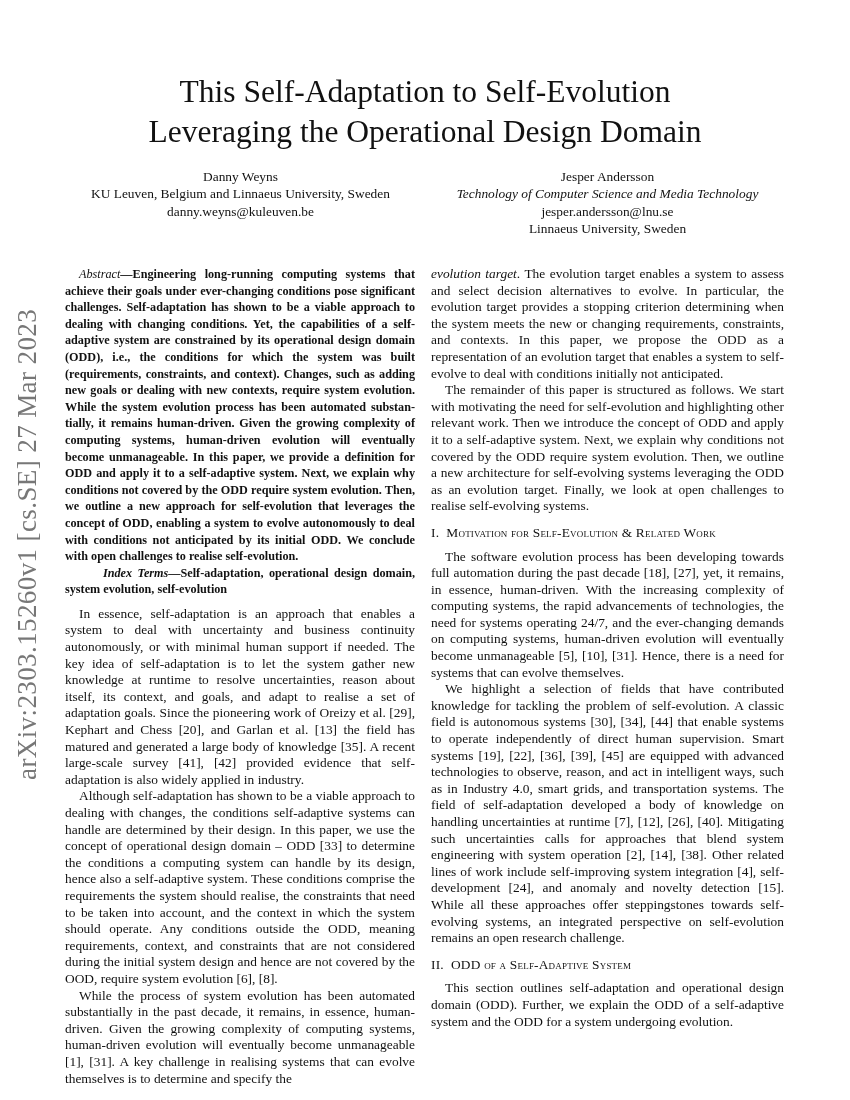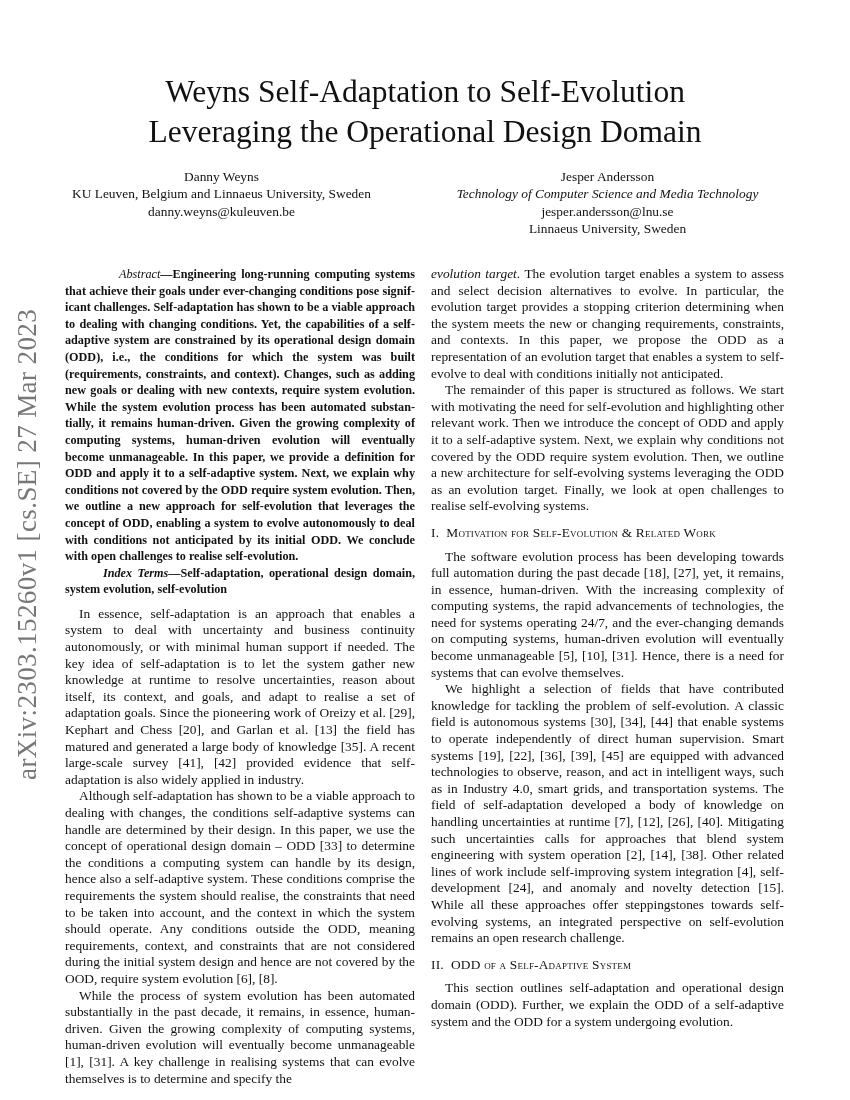--- a/index.html
+++ b/index.html
@@ -3,46 +3,46 @@
 <meta charset="utf-8">
 <style>
   html, body { margin:0; padding:0; background:#ffffff; }
   body { width:850px; height:1100px; position:relative; overflow:hidden;
          font-family:"Liberation Serif", "DejaVu Serif", serif; color:#111; }
   .title { position:absolute; left:0; width:850px; top:72px; text-align:center;
            font-size:31.5px; line-height:40px; color:#111; }
   .authors { position:absolute; top:168px; left:0; width:850px; }
   .author { position:absolute; text-align:center; font-size:13.4px; line-height:17.3px; }
   .author .dept { font-style:italic; }
-  .author.a1 { left:44px; width:355px; }
+  .author.a1 { left:63px; width:355px; }
   .author.a2 { left:430px; width:355px; }
   .sidebar-stamp { position:absolute; left:12px; top:780px; transform-origin:left top;
                    transform:rotate(-90deg); white-space:nowrap; font-size:27px;
                    color:#777; letter-spacing:0.4px; width:500px; }
   .col { position:absolute; top:266px; width:350px; font-size:13.4px; line-height:16.6px; }
   .col.left { left:65px; }
   .col.right { left:431px; width:353px; }
   p { margin:0; text-align:justify; text-indent:14px; hyphens:manual; }
   .abstract p { font-weight:bold; font-size:12.2px; line-height:16.6px; }
-  .abstract .lead { font-style:italic; font-weight:normal;margin-left:40px; }
+  .abstract .lead { font-style:italic; font-weight:normal; }
   .abstract .lead-b { font-style:italic;margin-left:24px; }
   .body-p { margin-top:0; }
   .gap-s { height:8px; }
   .section-head { text-align:left; font-size:13.4px; margin:10px 0 7px 0; letter-spacing:0.2px; text-indent:0; }
   .section-head.first { text-align:left; }
   .sc { font-variant:small-caps; }
   em { font-style:italic; }
 </style>
 </head>
 <body>
 
 <div class="sidebar-stamp">arXiv:2303.15260v1  [cs.SE]  27 Mar 2023</div>
 
 <div class="title">
-  <div>Weyns Self-Adaptation to Self-Evolution</div>
+  <div>This Self-Adaptation to Self-Evolution</div>
   <div>Leveraging the Operational Design Domain</div>
 </div>
 
 <div class="authors">
   <div class="author a1">
     <div>Danny Weyns</div>
     <div>KU Leuven, Belgium and Linnaeus University, Sweden</div>
     <div>danny.weyns@kuleuven.be</div>
   </div>
   <div class="author a2">

